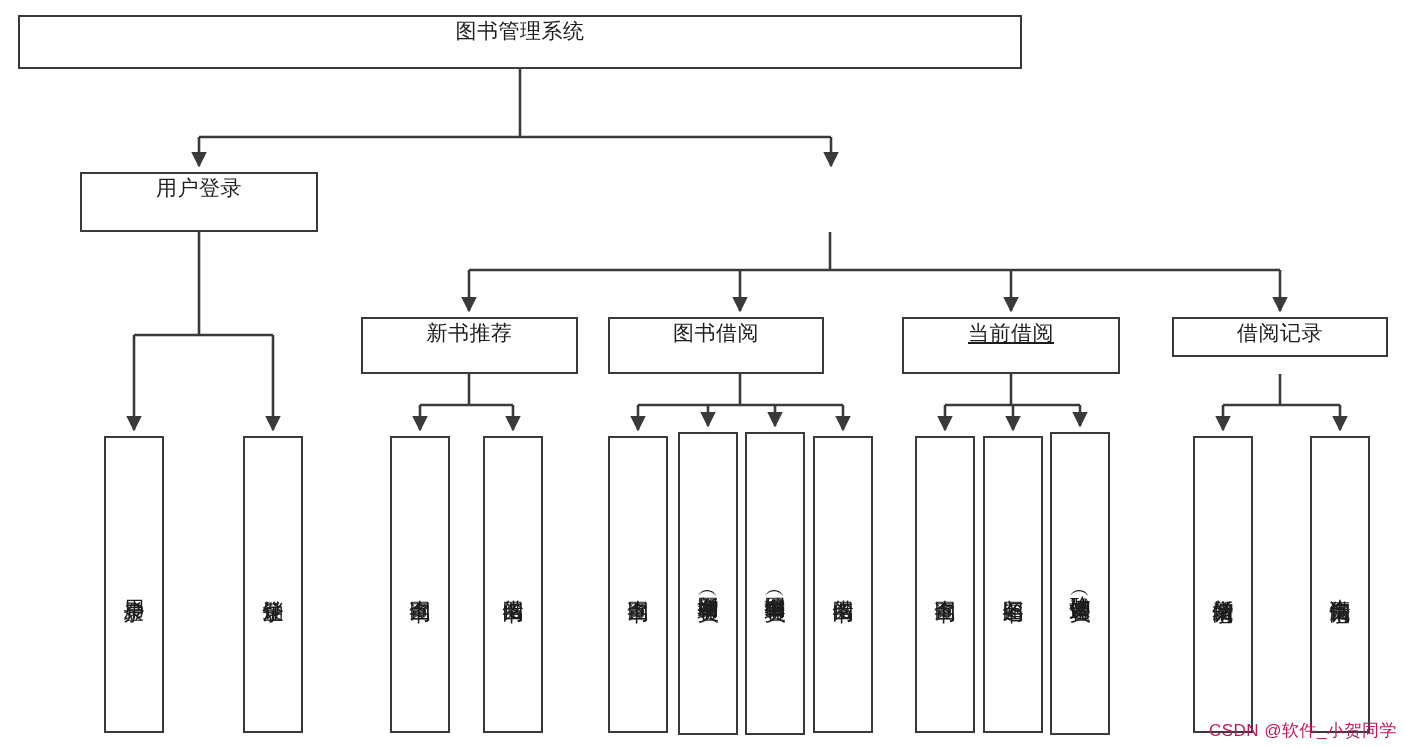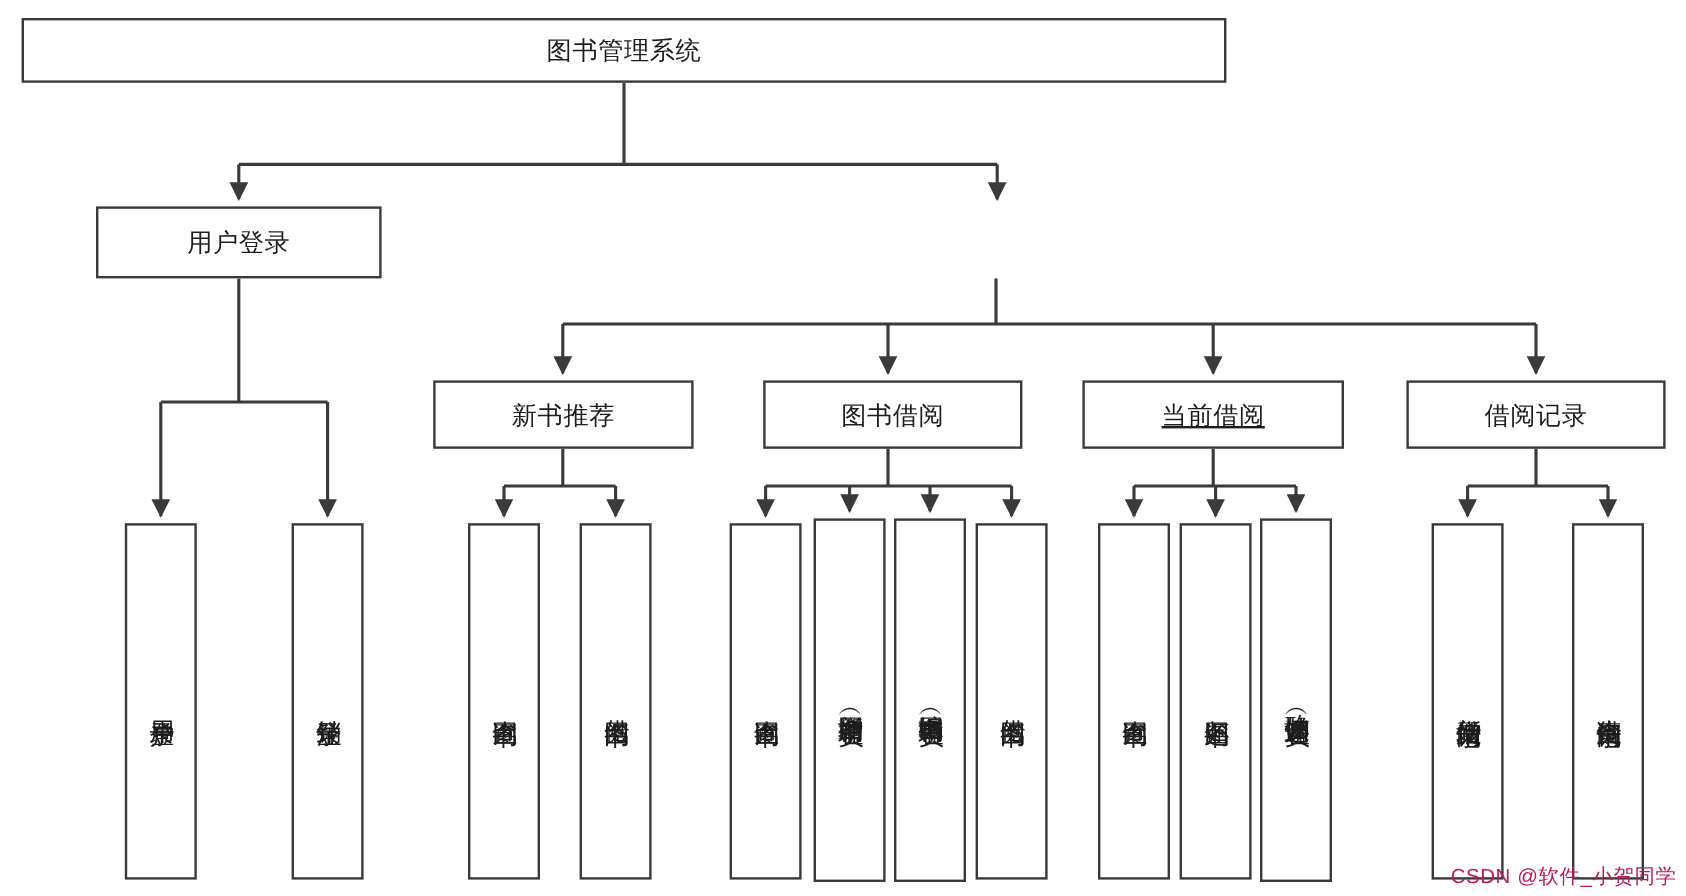--- a/index.html
+++ b/index.html
@@ -23,21 +23,20 @@
     top: 0;
     width: 1405px;
     height: 747px;
   }
   .node {
     position: absolute;
     box-sizing: border-box;
     border: 2px solid #3a3a3a;
     background: #ffffff;
     display: flex;
-    align-items: center;
     justify-content: center;
     color: #1d1d1d;
   }
   .node-h {
     font-size: 21px;
     letter-spacing: 0.5px;
     white-space: nowrap;
   }
   .node-v {
     padding-top: 6px;
@@ -138,27 +137,27 @@
     <span>图书管理系统</span>
   </div>
 
   <div class="node node-h" style="left:80px; top:172px; width:238px; height:60px;">
     <span>用户登录</span>
   </div>
 
   <div class="node node-h" style="left:361px; top:317px; width:217px; height:57px;font-family:Liberation Serif, serif;">
     <span>新书推荐</span>
   </div>
-  <div class="node node-h" style="left:636px; top:317px; width:216px; height:57px;">
+  <div class="node node-h" style="left:608px; top:317px; width:216px; height:57px;">
     <span>图书借阅</span>
   </div>
   <div class="node node-h" style="left:902px; top:317px; width:218px; height:57px;text-decoration:underline;">
     <span>当前借阅</span>
   </div>
-  <div class="node node-h" style="left:1172px; top:317px; width:216px; height:57px;">
+  <div class="node node-h" style="left:1172px; top:317px; width:216px; height:40px;">
     <span>借阅记录</span>
   </div>
 
   <div class="node node-v" style="left:104px; top:436px; width:60px; height:297px;">
     <span class="vlabel">用户登录</span>
   </div>
   <div class="node node-v" style="left:243px; top:436px; width:60px; height:297px;">
     <span class="vlabel">注销登录</span>
   </div>
   <div class="node node-v" style="left:390px; top:436px; width:60px; height:297px;">

